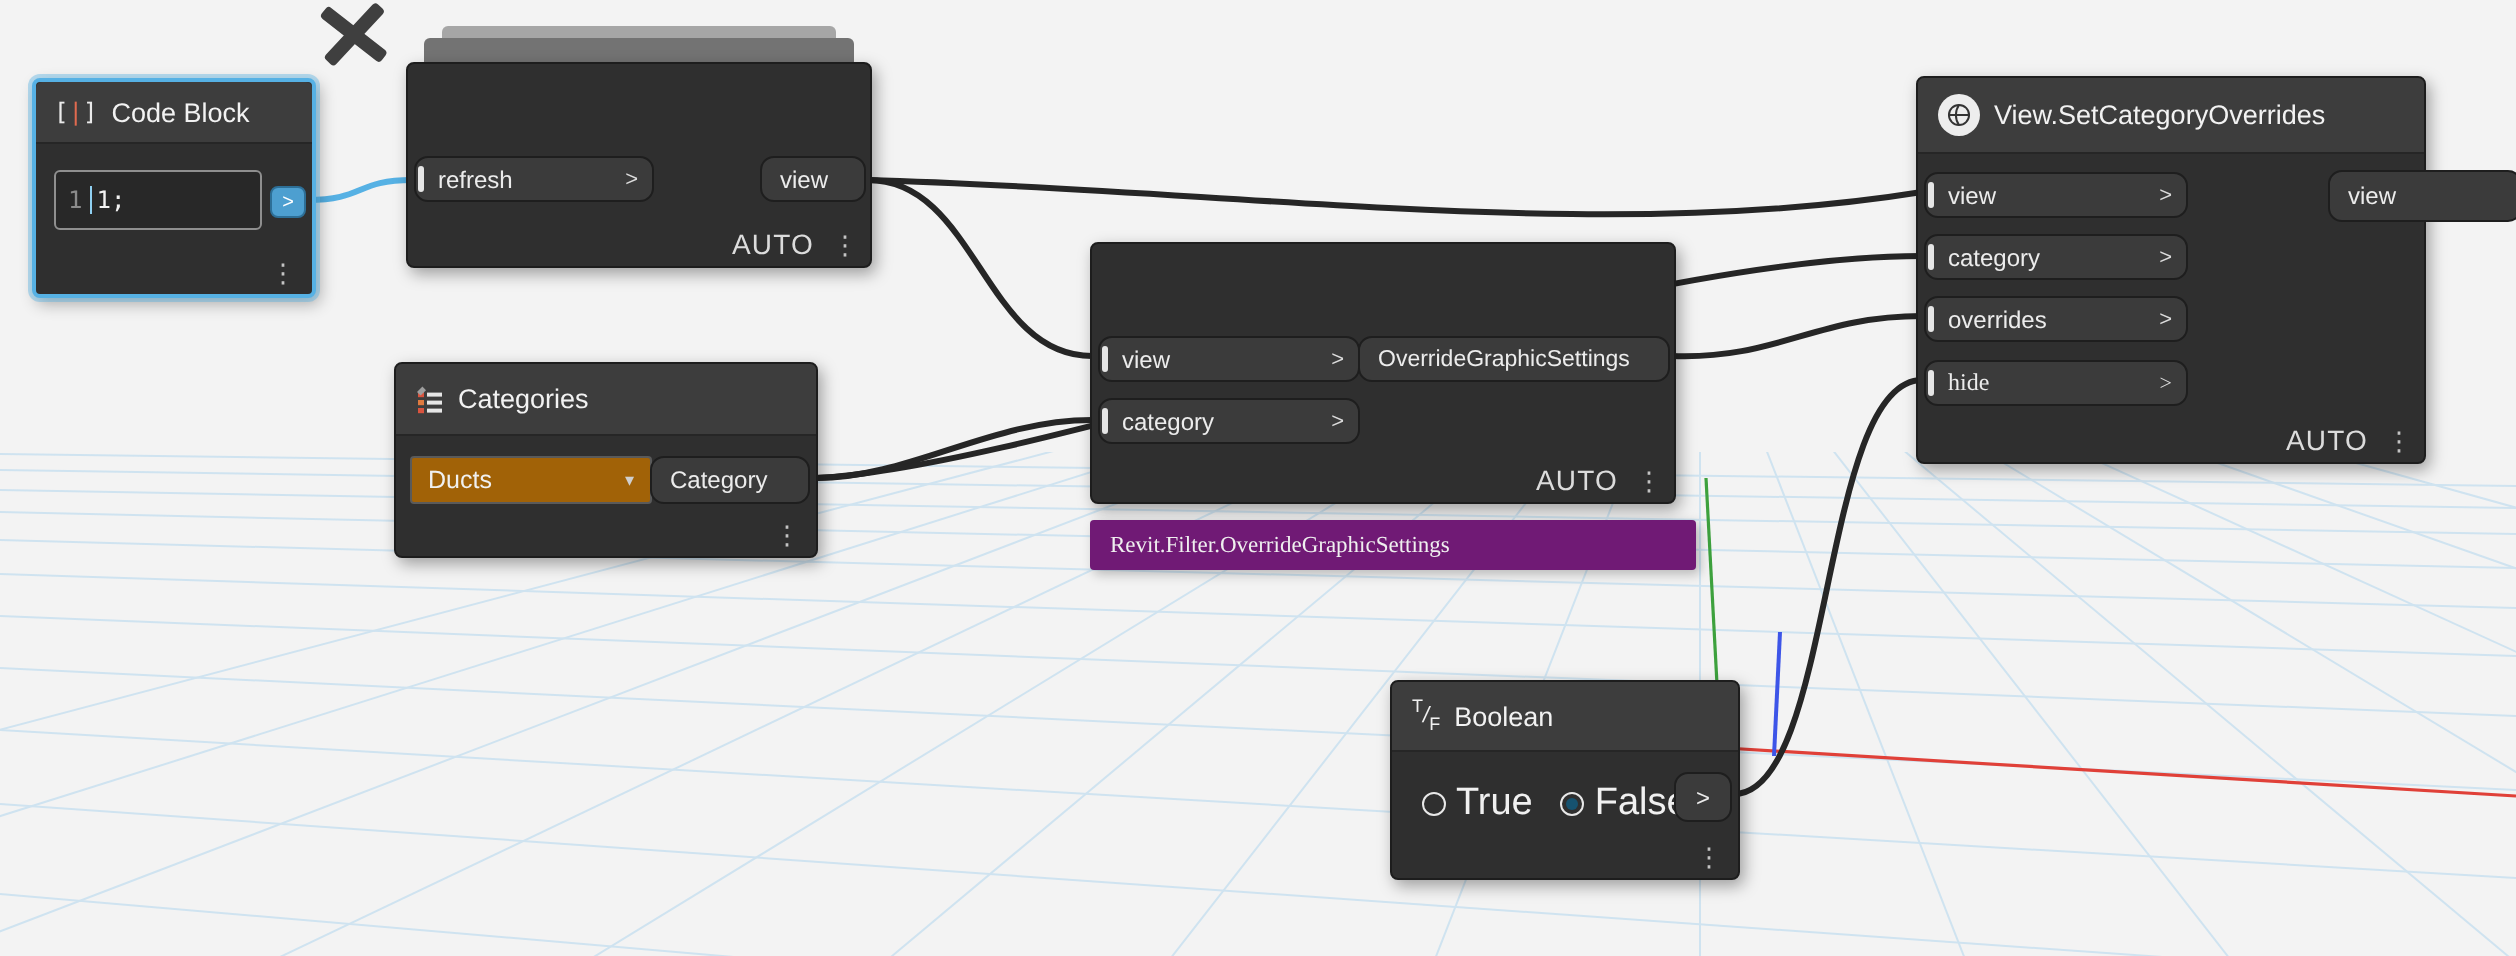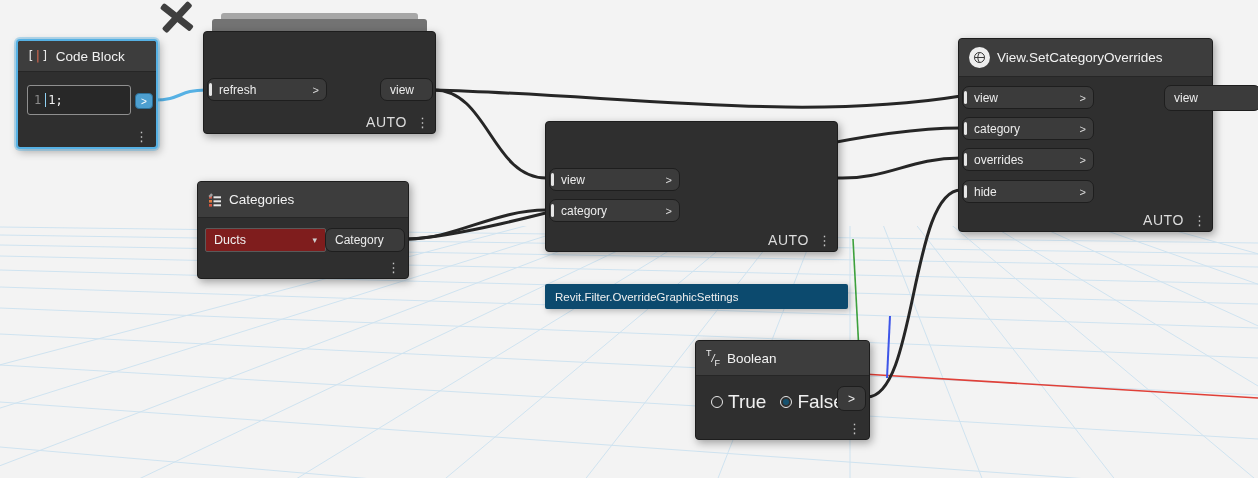--- a/index.html
+++ b/index.html
@@ -66,37 +66,37 @@
 
   
   #activeview { left:203px; top:31px; width:233px; height:103px; }
   #activeview .header { height:36px; }
   #activeview .port.in  { left:3px; top:46px; width:120px; }
   #activeview .port.out { right:2px; top:46px; width:53px; }
 
   
   #categories { left:197px; top:181px; width:212px; height:98px; }
   #categories .header { height:36px; }
-  .dropdown { position:absolute; left:7px; top:46px; width:121px; height:24px; background:#7f1d1d;
+  .dropdown { position:absolute; left:7px; top:46px; width:121px; height:24px; background:#a16207;
               border:1px solid #5a5a5a; border-radius:2px; display:flex; align-items:center;
               padding:0 8px; font-size:12.5px; color:#f0f0f0; }
   .dropdown .dd-chev { margin-left:auto; font-size:9px; color:#cfcfcf; }
   #categories .port.out { right:3px; top:46px; width:80px; height:24px; }
 
   
   #getnode { left:545px; top:121px; width:293px; height:131px; }
   #getnode .header { height:37px; }
   #getnode .p-view { left:3px; top:46px; width:131px; }
   #getnode .p-category { left:3px; top:77px; width:131px; }
   #getnode .port.out { right:2px; top:46px; width:156px; font-size:11.5px; }
 
-  .tooltip { position:absolute; left:545px; top:260px; width:303px; height:25px; background:#0c4a6e;
+  .tooltip { position:absolute; left:545px; top:260px; width:303px; height:25px; background:#701a75;
              border-radius:2px; z-index:4; display:flex; align-items:center; padding:0 10px;
-             font-family:Liberation Sans, sans-serif; font-size:11.5px; color:#efefef;
-             box-shadow:2px 2px 6px rgba(0,0,0,.25);margin-top:24px; }
+             font-family:Liberation Serif, serif; font-size:11.5px; color:#efefef;
+             box-shadow:2px 2px 6px rgba(0,0,0,.25); }
 
   
   #boolean { left:695px; top:340px; width:175px; height:100px; }
   #boolean .header { height:35px; }
   .tf-icon { color:#f0f0f0; white-space:nowrap; }
   .tf-icon .tf-t { font-size:9px; vertical-align:top; }
   .tf-icon .tf-sl { font-size:11px; font-style:italic; }
   .tf-icon .tf-f { font-size:9px; vertical-align:sub; }
   .radio-row { position:absolute; left:15px; top:50px; display:flex; align-items:center; gap:14px; font-size:19px; }
   .radio-opt { display:flex; align-items:center; gap:5px; }
@@ -105,21 +105,21 @@
   .radio.sel::after { content:""; width:6px; height:6px; border-radius:50%; background:#16526f; }
   #boolean .port.out { right:3px; top:45px; width:29px; height:25px; justify-content:center; padding:0; }
 
   
   #setnode { left:958px; top:38px; width:255px; height:194px; overflow:visible; }
   #setnode .header { height:38px; }
   #setnode .port.in { left:3px; width:132px; }
   #setnode .p-view { top:47px; }
   #setnode .p-category { top:78px; }
   #setnode .p-overrides { top:109px; }
-  #setnode .p-hide { top:141px; }
+  #setnode .p-hide { top:141px;font-family:Liberation Serif, serif; }
   #setnode .port.out { left:205px; top:46px; width:97px; height:26px; }
 </style>
 </head>
 <body>
 
 <div id="canvas">
 
   <svg id="gridlayer" class="layer" width="1258" height="478">
     <defs>
         <clipPath id="gclip">
@@ -233,20 +233,23 @@
 
   <div class="node" id="getnode">
     <div class="port in p-view">
       <span>view</span>
       <span class="chev">&gt;</span>
     </div>
     <div class="port in p-category">
       <span>category</span>
       <span class="chev">&gt;</span>
     </div>
+    <div class="port out">
+      <span>OverrideGraphicSettings</span>
+    </div>
     <div class="footer">
       <span class="lacing">AUTO</span>
       <span class="dots">⋮</span>
     </div>
   </div>
 
   <div class="tooltip">Revit.Filter.OverrideGraphicSettings</div>
 
   <div class="node" id="boolean">
     <div class="header">

